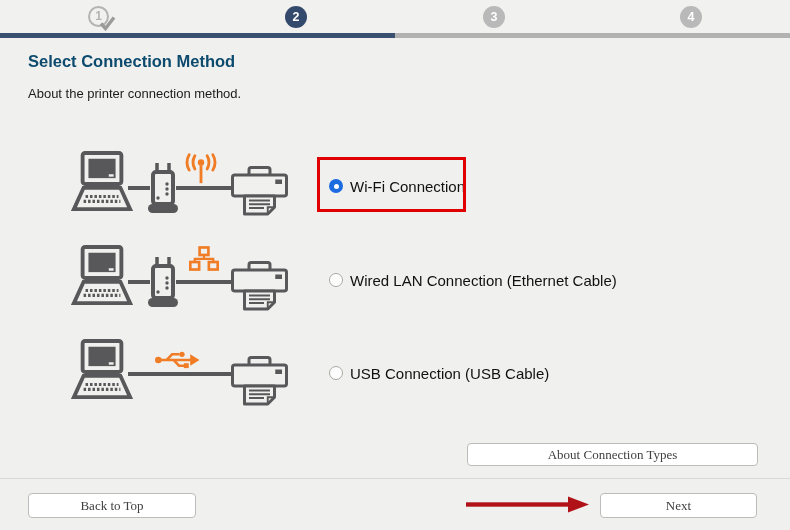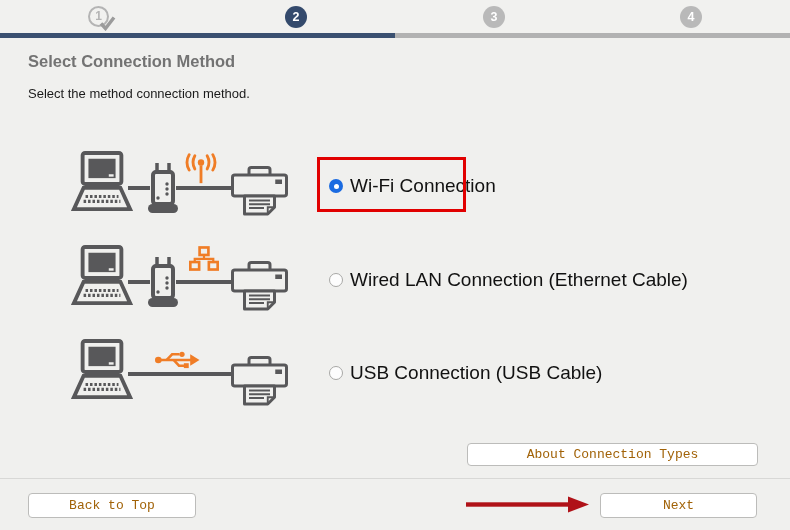--- a/index.html
+++ b/index.html
@@ -22,49 +22,49 @@
   .step-circle.outline {
     width:21px; height:21px; background:transparent;
     border:2px solid #b4b4b4; color:#b4b4b4; line-height:17px; font-size:12px;
   }
   .step .check { position:absolute; left:11px; top:10px; width:17px; height:15px; }
   
   .progress { position:absolute; left:0; top:33px; width:790px; height:5px; }
   .progress .done { position:absolute; left:0; top:0; width:395px; height:5px; background:#3a5070; }
   .progress .todo { position:absolute; left:395px; top:0; width:395px; height:5px; background:#b2b2b2; }
   
-  .page-title { position:absolute; left:28px; top:52px; font-size:16.5px; font-weight:600; color:#737373; }
+  .page-title { position:absolute; left:28px; top:52px; font-size:16.5px; font-weight:600; color:#0c4a6e; }
   .page-subtitle { position:absolute; left:28px; top:86px; font-size:13px; color:#1b1b1b; }
   
   .icon { position:absolute; }
   .gray-ic { color:#58585a; }
   .orange-ic { color:#f07d26; }
   .wire { position:absolute; height:4px; background:#58585a; }
   
   .option { position:absolute; display:flex; align-items:center; height:28px; cursor:default; }
   .radio {
     width:14px; height:14px; border-radius:50%;
     border:1px solid #a8a8a6; background:#fdfdfd; flex:0 0 auto;
   }
   .radio.selected {
     border:none; background:#1b6be1; position:relative;
   }
   .radio.selected::after {
     content:""; position:absolute; left:4.5px; top:4.5px; width:5px; height:5px;
     border-radius:50%; background:#fff;
   }
-  .option-label { margin-left:7px; font-size:19px; color:#111; white-space:nowrap; }
+  .option-label { margin-left:7px; font-size:15px; color:#111; white-space:nowrap; }
   .highlight-rect {
     position:absolute; left:317px; top:157px; width:149px; height:55px;
     border:3px solid #e10000; pointer-events:none;
   }
   
   .btn {
     position:absolute; background:#ffffff; border:1px solid #bcbcba; border-radius:4px;
-    font-family:Liberation Mono, monospace; font-size:13px; color:#a16207;
+    font-family:Liberation Serif, serif; font-size:13px; color:#404040;
     text-align:center; cursor:pointer; padding:0;
   }
   .btn-about { left:467px; top:443px; width:291px; height:23px; }
   .bottombar {
     position:absolute; left:0; top:478px; width:790px; height:52px;
     background:#f0f0ee; border-top:1px solid #d8d8d6;
   }
   .btn-back { left:28px; top:14px; width:168px; height:25px; }
   .btn-next { left:600px; top:14px; width:157px; height:25px; }
   .next-arrow { position:absolute; left:466px; top:496px; width:124px; height:17px; }
@@ -144,21 +144,21 @@
     <div class="step" style="left:680px">
       <span class="step-circle">4</span>
     </div>
   </div>
   <div class="progress">
     <span class="done"></span>
     <span class="todo"></span>
   </div>
 
   <h1 class="page-title">Select Connection Method</h1>
-  <p class="page-subtitle">Select the method connection method.</p>
+  <p class="page-subtitle">About the printer connection method.</p>
 
   <div>
     <svg class="icon gray-ic" style="left:71px;top:149px;width:62px;height:66px">
         <use href="#sym-laptop"></use>
       </svg>
     <span class="wire" style="left:128px;top:186px;width:22px"></span>
     <svg class="icon gray-ic" style="left:147px;top:162px;width:32px;height:52px">
         <use href="#sym-router"></use>
       </svg>
     <span class="wire" style="left:176px;top:186px;width:58px"></span>

